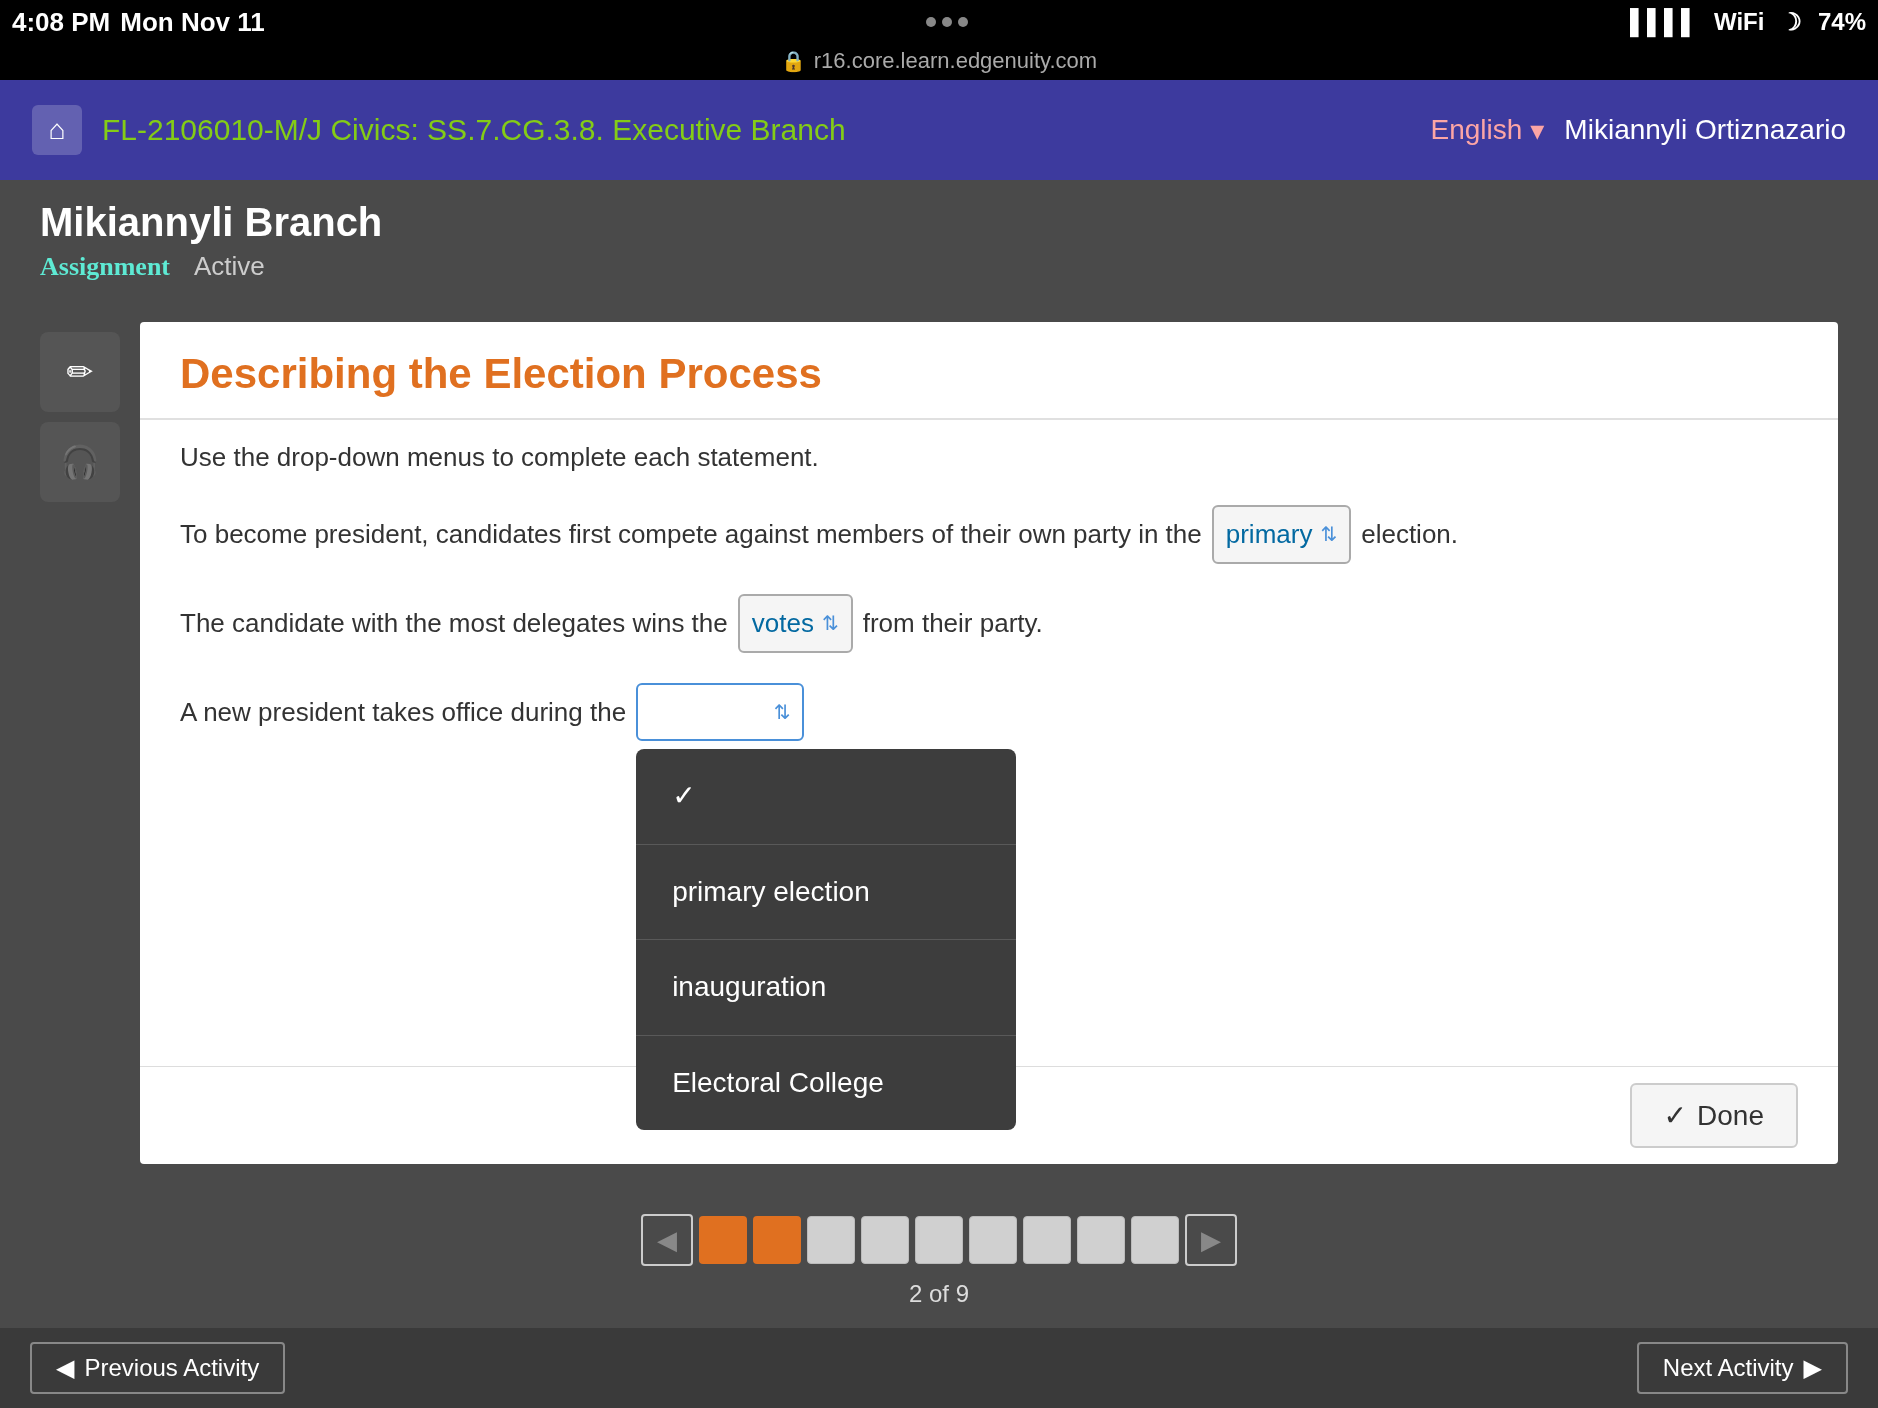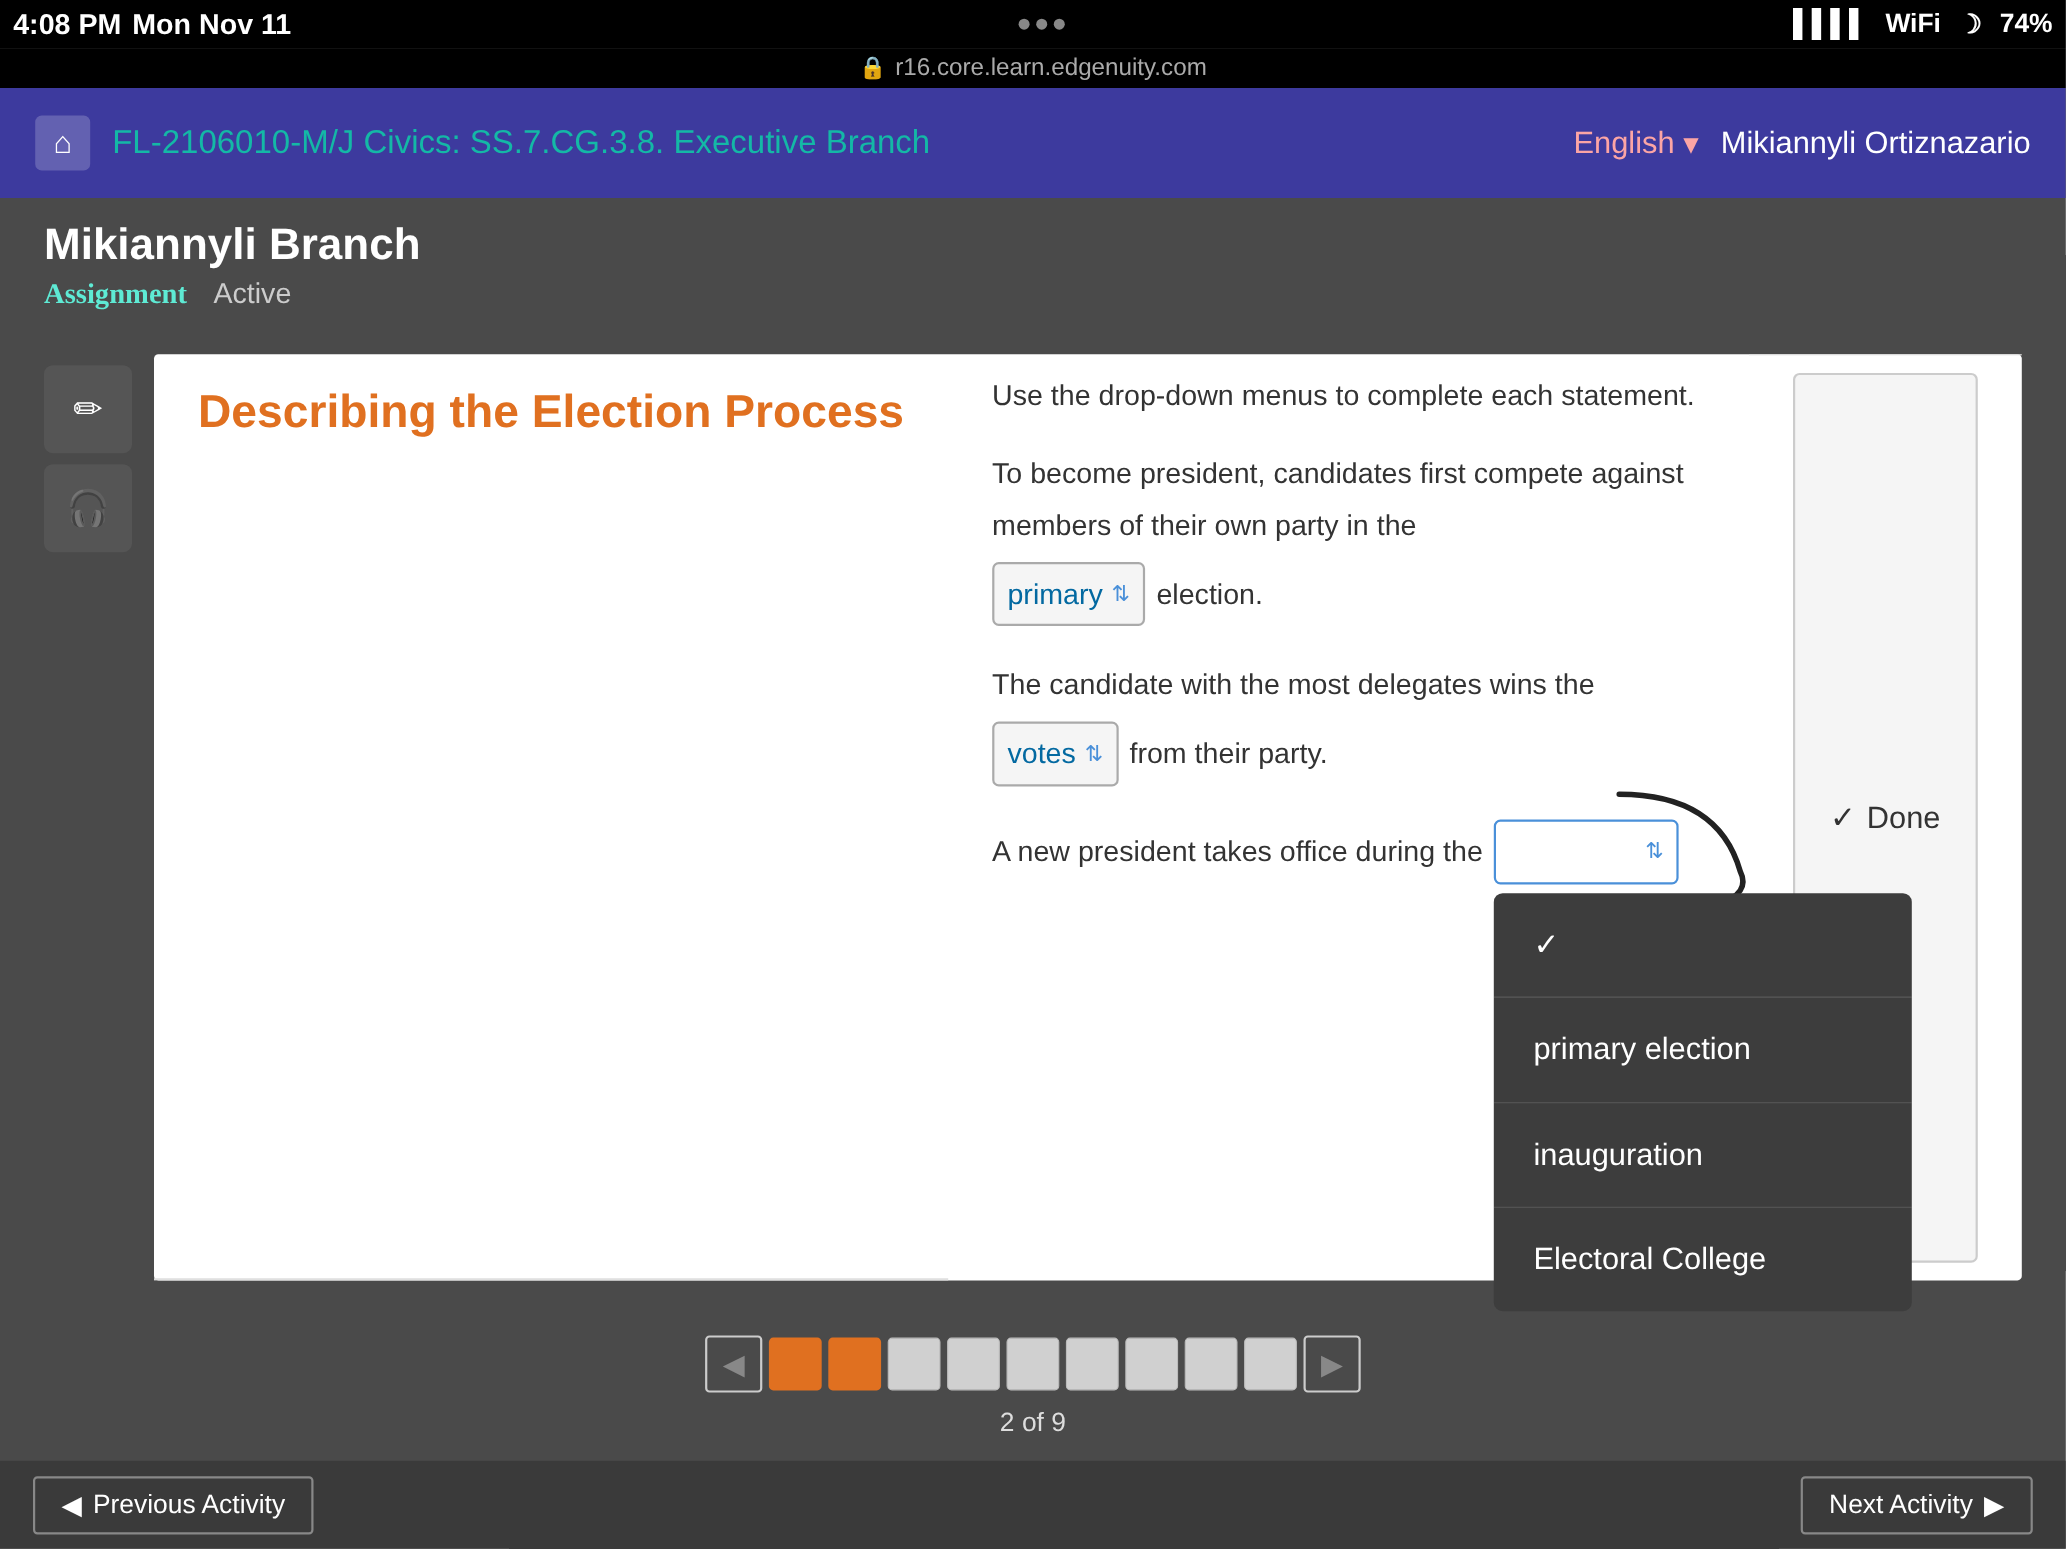--- a/index.html
+++ b/index.html
@@ -57,21 +57,21 @@
       border: none;
       color: #fff;
       width: 50px;
       height: 50px;
       border-radius: 6px;
       font-size: 28px;
       cursor: pointer;
       display: flex; align-items: center; justify-content: center;
     }
     .nav-title {
-      color: #14b8a6;
+      color: #84cc16;
       font-size: 30px;
       font-weight: 500;
     }
     .nav-right { display: flex; align-items: center; gap: 20px; }
     .nav-lang-btn {
       background: none;
       border: none;
       color: #fca5a5;
       font-size: 28px;
       cursor: pointer;
@@ -109,21 +109,21 @@
       cursor: pointer;
       display: flex; align-items: center; justify-content: center;
     }
 
     
     .content-card {
       background: #fff;
       border-radius: 4px;
       flex: 1;
       display: flex;
-      flex-direction: row;
+      flex-direction: column;
       overflow: visible;
     }
 
     .card-header {
       padding: 28px 40px 20px;
       border-bottom: 2px solid #e0e0e0;
     }
     .card-title {
       color: #e07020;
       font-size: 42px;

